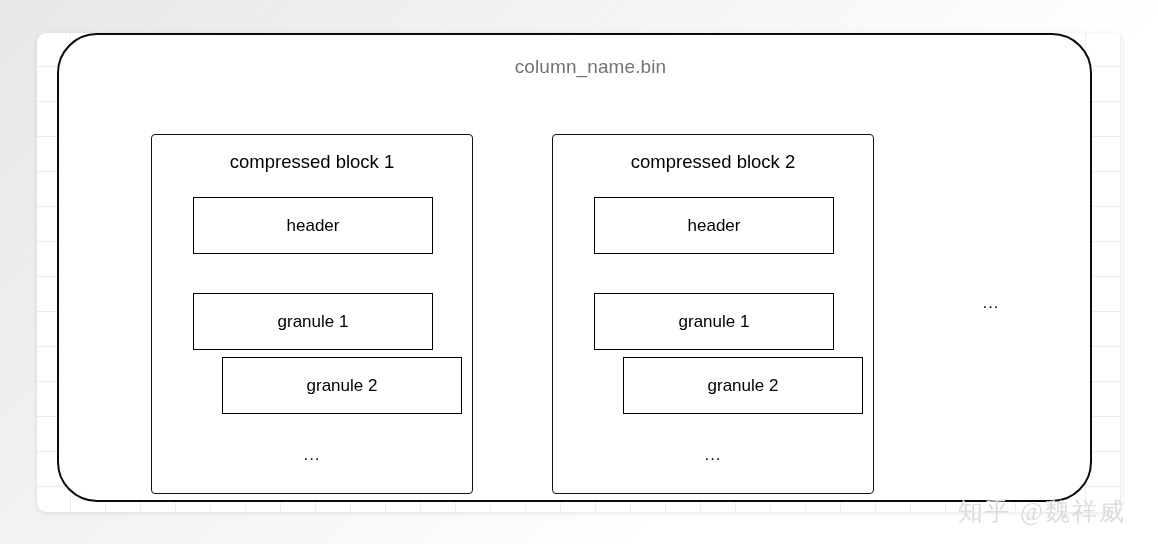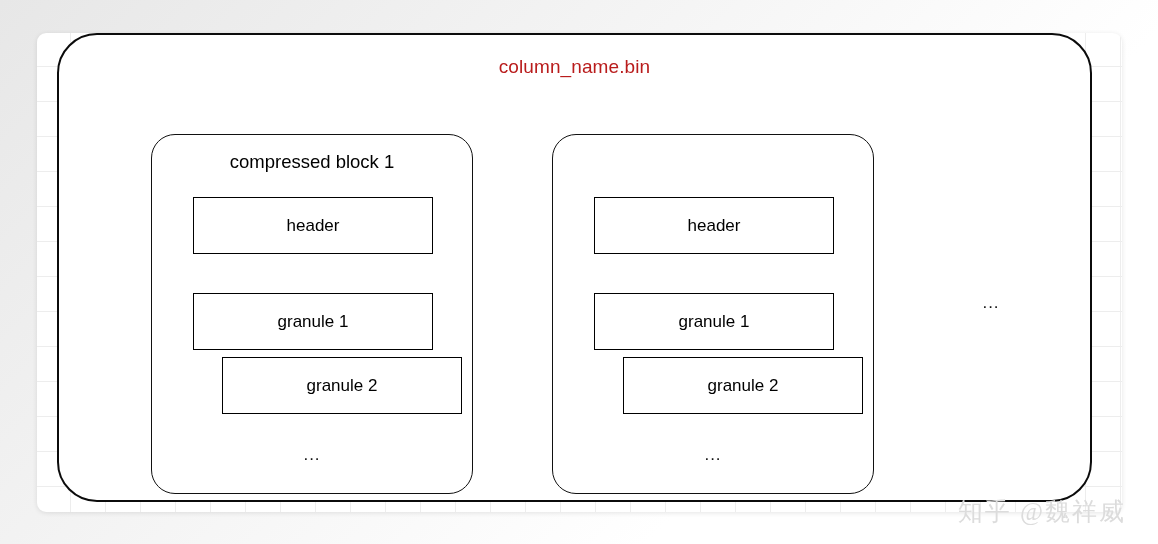--- a/index.html
+++ b/index.html
@@ -52,33 +52,34 @@
     background: #ffffff;
     box-sizing: border-box;
   }
   #file-title {
     position: absolute;
     left: 0;
     top: 21px;
     width: 100%;
     text-align: center;
     font-size: 19px;
-    color: #b91c1c;
+    color: #737373;
     letter-spacing: 0.1px;
     white-space: nowrap;
+    padding-left: 16px;
   }
 
   
   .block {
     position: absolute;
     top: 99px;
     width: 322px;
     height: 360px;
     border: 1.6px solid #111111;
-    border-radius: 24px;
+    border-radius: 4px;
     background: #ffffff;
     box-sizing: border-box;
   }
   #block-1 { left: 92px; }
   #block-2 { left: 493px; }
 
   .block-title {
     position: absolute;
     left: 0;
     top: 16px;
@@ -157,20 +158,21 @@
 
     <div class="block" id="block-1">
       <div class="block-title">compressed block 1</div>
       <div class="cell row-0">header</div>
       <div class="cell row-1">granule 1</div>
       <div class="cell row-2">granule 2</div>
       <div class="block-ellipsis">...</div>
     </div>
 
     <div class="block" id="block-2">
+      <div class="block-title">compressed block 2</div>
       <div class="cell row-0">header</div>
       <div class="cell row-1">granule 1</div>
       <div class="cell row-2">granule 2</div>
       <div class="block-ellipsis">...</div>
     </div>
 
     <div id="file-ellipsis">...</div>
 
   </div>
 

